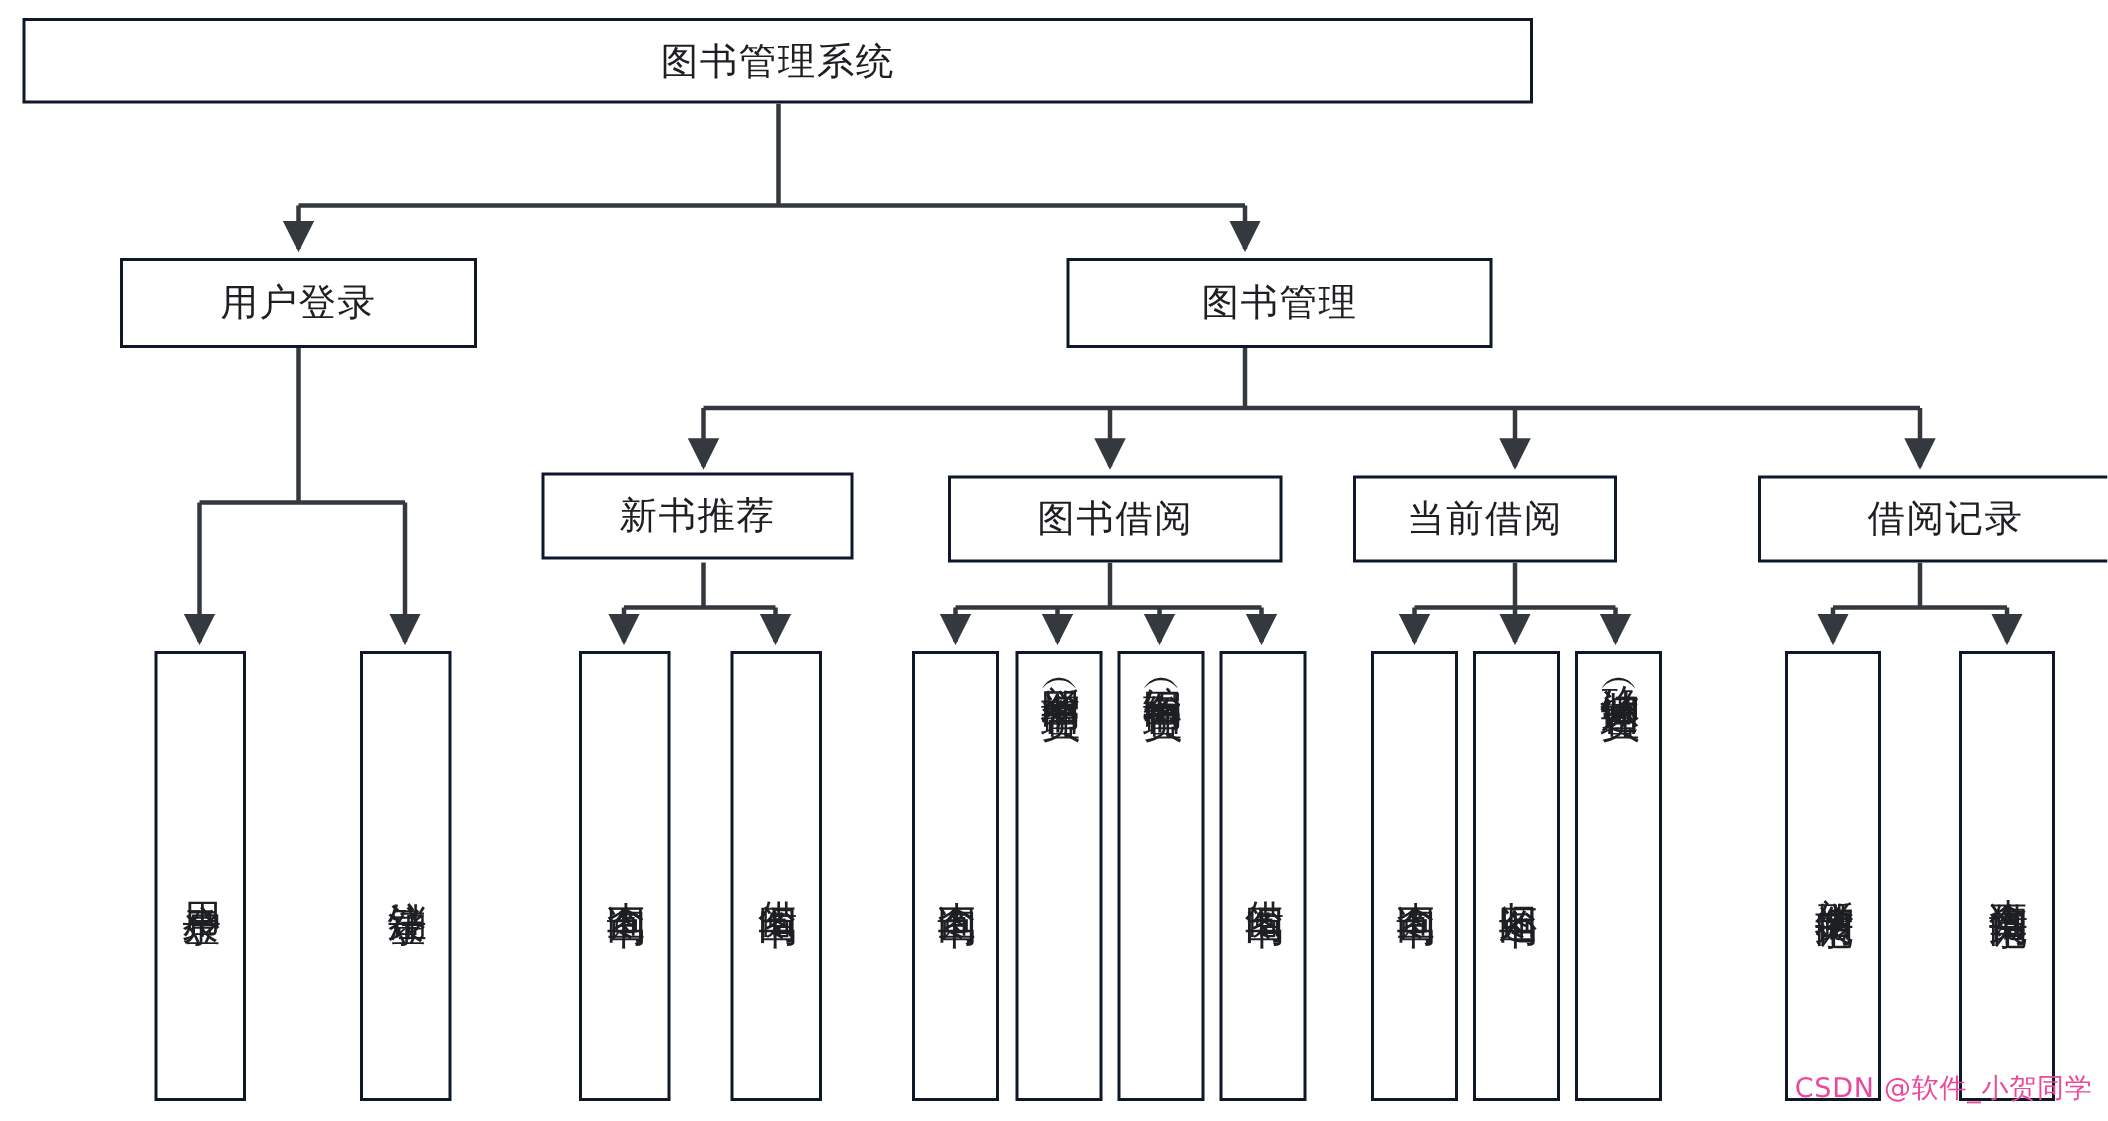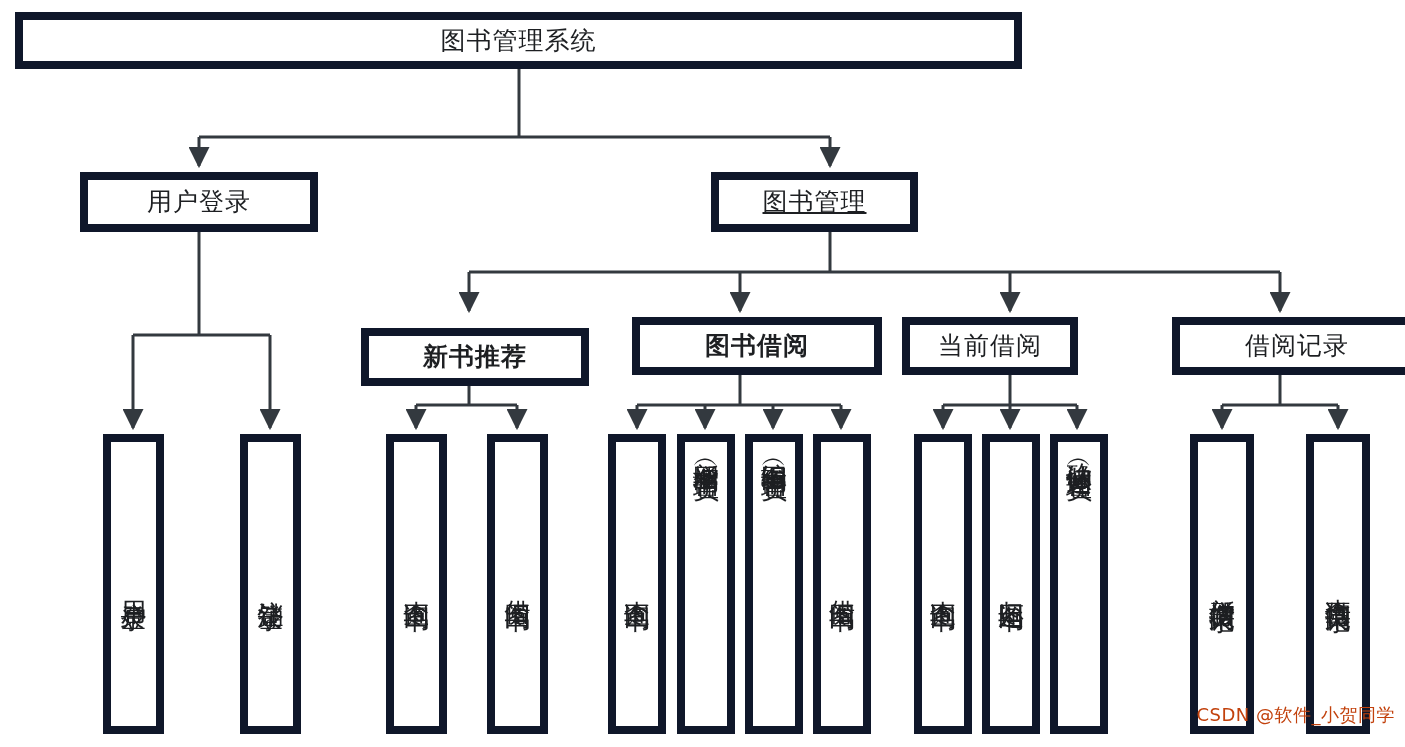--- a/index.html
+++ b/index.html
@@ -22,21 +22,21 @@
     position: absolute;
     left: 0;
     top: 0;
     width: 1405px;
     height: 747px;
   }
   .node {
     position: absolute;
     box-sizing: border-box;
     background: #ffffff;
-    border: 8px solid #0f172a;
+    border: 2px solid #0f172a;
     display: flex;
     align-items: center;
     justify-content: center;
     color: #1d1f22;
     z-index: 2;
   }
   .node-label {
     display: block;
     text-align: center;
     line-height: 1.12;
@@ -63,23 +63,23 @@
     letter-spacing: 2px;
     white-space: nowrap;
     margin: 0 auto;
   }
   .node.vert.center-v {
     align-items: center;
   }
   .watermark {
     position: absolute;
     right: 10px;
-    bottom: 20px;
+    bottom: 10px;
     font-size: 18px;
-    color: #c2410c;
+    color: #ec4899;
     letter-spacing: 0.5px;
     z-index: 5;
     white-space: nowrap;
     font-family: "DejaVu Sans", "Liberation Sans", sans-serif;
   }
 </style>
 </head>
 <body>
 
 <div id="diagram-root">
@@ -136,28 +136,28 @@
     </g>
   </svg>
 
   <div class="node horiz root" style="left:15px; top:12px; width:1007px; height:57px;">
     <span class="node-label">图书管理系统</span>
   </div>
 
   <div class="node horiz" style="left:80px; top:172px; width:238px; height:60px;">
     <span class="node-label">用户登录</span>
   </div>
-  <div class="node horiz" style="left:711px; top:172px; width:207px; height:60px;text-decoration:underline;">
+  <div class="node horiz" style="left:711px; top:172px; width:284px; height:60px;">
     <span class="node-label">图书管理</span>
   </div>
 
-  <div class="node horiz" style="left:361px; top:328px; width:228px; height:58px;font-weight:bold;">
+  <div class="node horiz" style="left:361px; top:315px; width:208px; height:58px;">
     <span class="node-label">新书推荐</span>
   </div>
-  <div class="node horiz" style="left:632px; top:317px; width:250px; height:58px;font-weight:bold;">
+  <div class="node horiz" style="left:632px; top:317px; width:223px; height:58px;">
     <span class="node-label">图书借阅</span>
   </div>
   <div class="node horiz" style="left:902px; top:317px; width:176px; height:58px;">
     <span class="node-label">当前借阅</span>
   </div>
   <div class="node horiz" style="left:1172px; top:317px; width:250px; height:58px;">
     <span class="node-label">借阅记录</span>
   </div>
 
   <div class="node vert center-v" style="left:103px; top:434px; width:61px; height:300px;">

